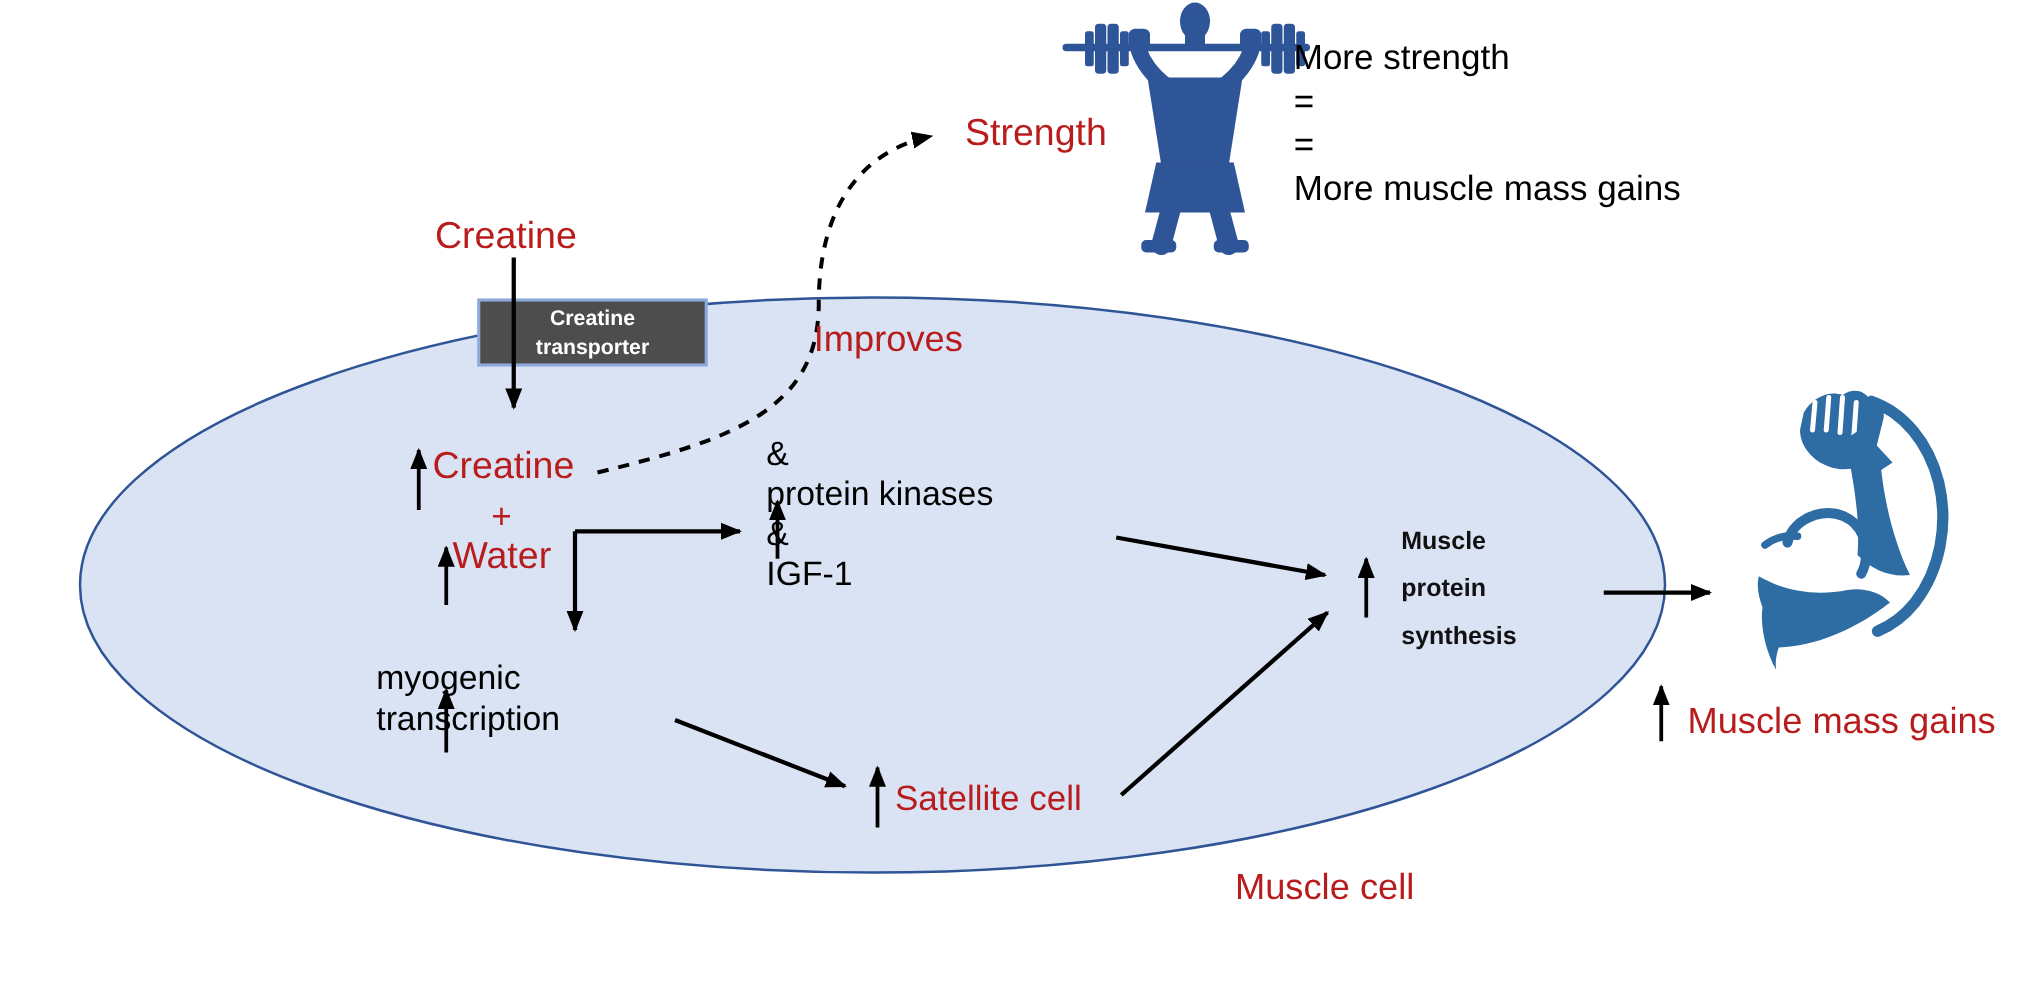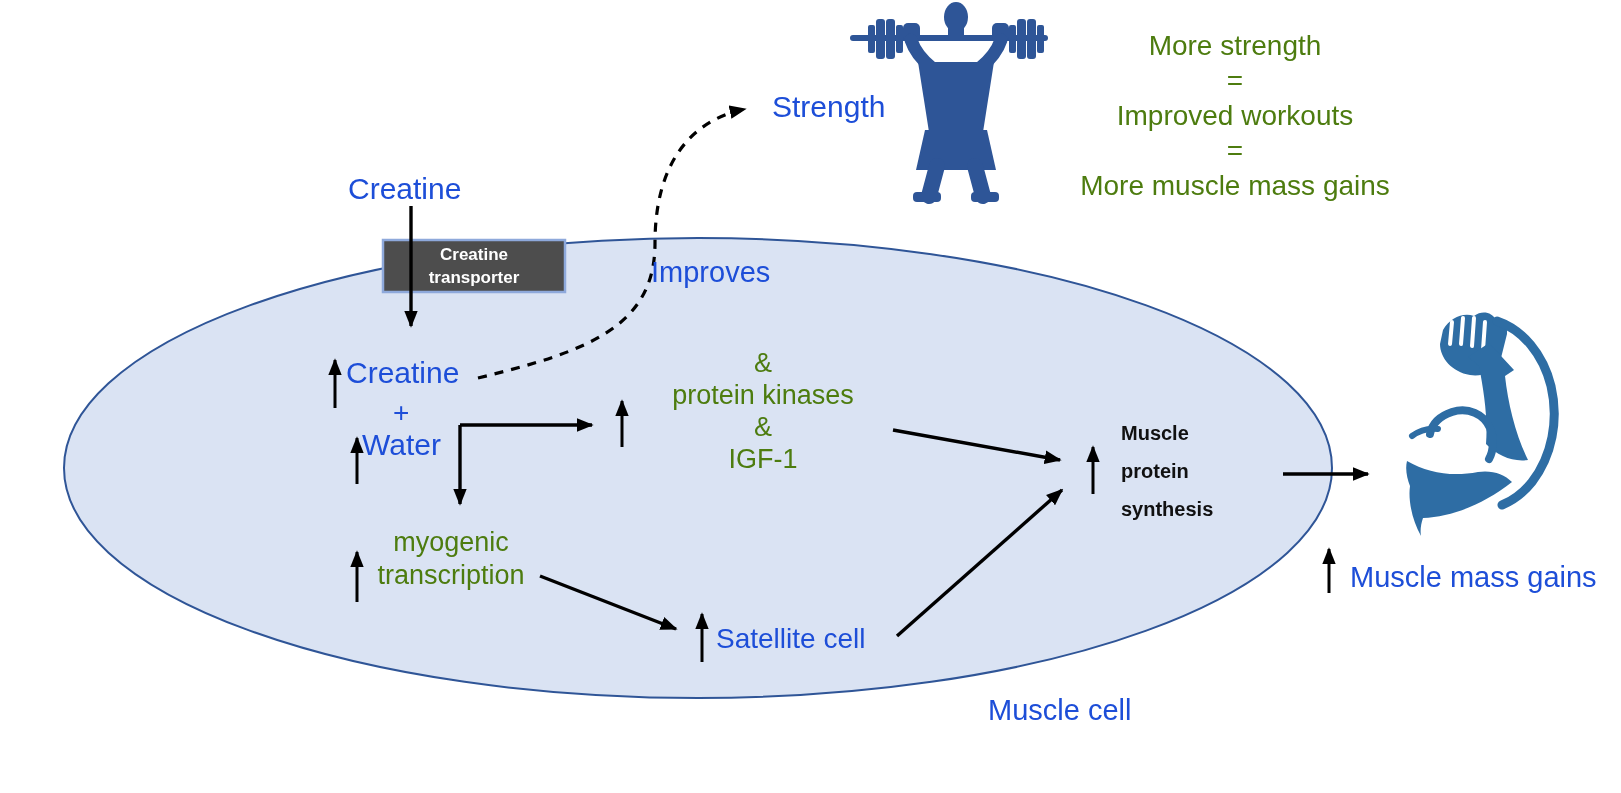--- a/index.html
+++ b/index.html
@@ -1,22 +1,22 @@
 <!DOCTYPE html>
 <html><head>
 <meta charset="utf-8">
 <style>
   html,body{margin:0;padding:0;background:#ffffff;}
   #stage{
     position:relative;width:1621px;height:793px;background:#ffffff;
     font-family:"Liberation Sans",sans-serif;color:#111111;overflow:hidden;
   }
   #diagram-svg{position:absolute;left:0;top:0;width:1621px;height:793px;}
-  .lbl{position:absolute;white-space:nowrap;font-size:28px;line-height:1.15;color:#1d4ed8;}
-  .center-block{position:absolute;text-align:center;white-space:nowrap;color:#4d7c0f;}
+  .lbl{position:absolute;white-space:nowrap;font-size:28px;line-height:1.15;color:#b91c1c;}
+  .center-block{position:absolute;white-space:nowrap;color:#000000;}
   .arr{stroke:#000000;stroke-width:3.4;fill:none;}
   .arr-up{stroke:#000000;stroke-width:3;fill:none;}
   .dashed{stroke:#000000;stroke-width:3.2;fill:none;stroke-dasharray:9 8;}
   #transporter-text{
     position:absolute;left:383px;top:240px;width:182px;height:52px;
     display:flex;flex-direction:column;align-items:center;justify-content:center;
     font-size:17px;font-weight:700;color:#ffffff;line-height:23px;
   }
   #equation-block{left:1035px;top:28px;width:400px;font-size:28px;line-height:35px;}
   #signaling-block{left:613px;top:347px;width:300px;font-size:27px;line-height:32px;}
@@ -100,21 +100,20 @@
     <span>transporter</span>
   </div>
 
   <div class="lbl fs29" style="left:651px;top:256px;">Improves</div>
 
   <div class="lbl fs30" style="left:772px;top:90px;">Strength</div>
 
   <div class="center-block" id="equation-block">
     <div>More strength</div>
     <div>=</div>
-    <div>Improved workouts</div>
     <div>=</div>
     <div>More muscle mass gains</div>
   </div>
 
   <div class="lbl fs30" style="left:346px;top:356px;">Creatine</div>
   <div class="lbl" style="left:393px;top:397px;">+</div>
   <div class="lbl fs30" style="left:362px;top:428px;">Water</div>
 
   <div class="center-block" id="signaling-block">
     <div>&amp;</div>

